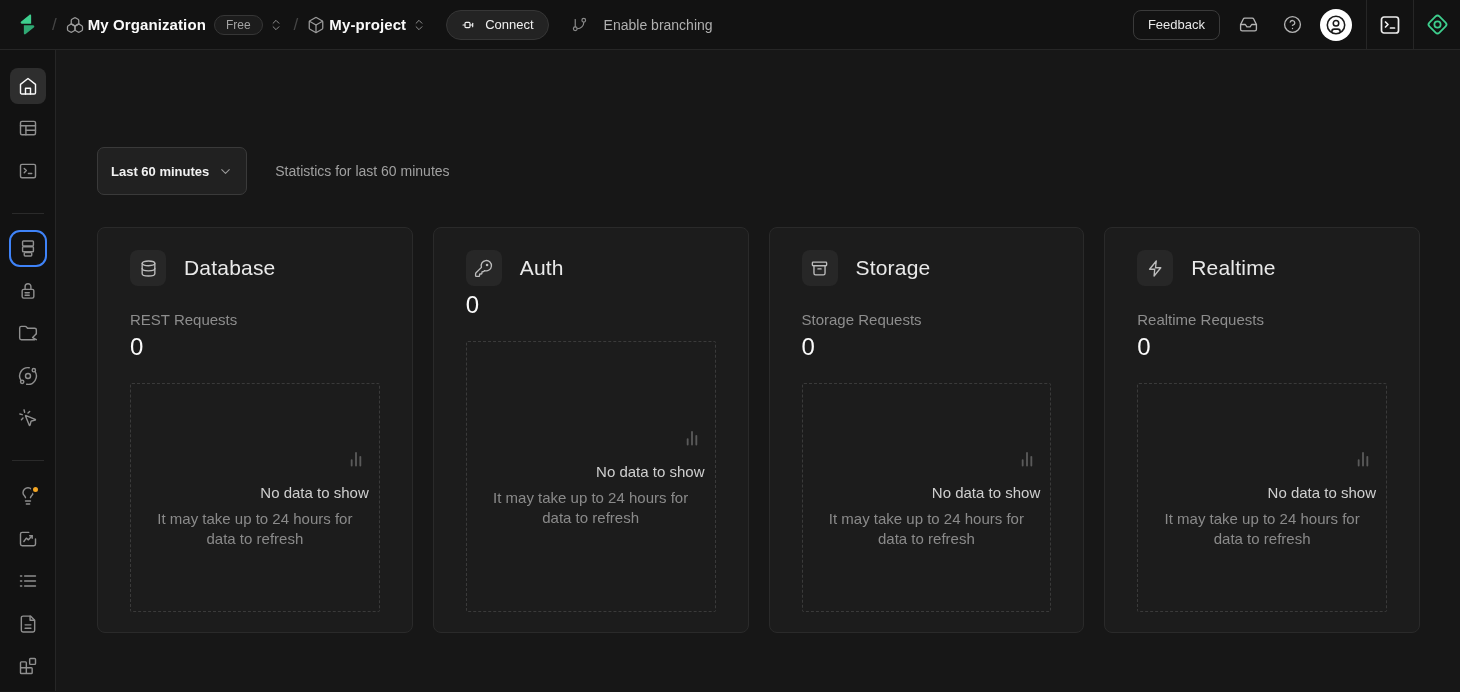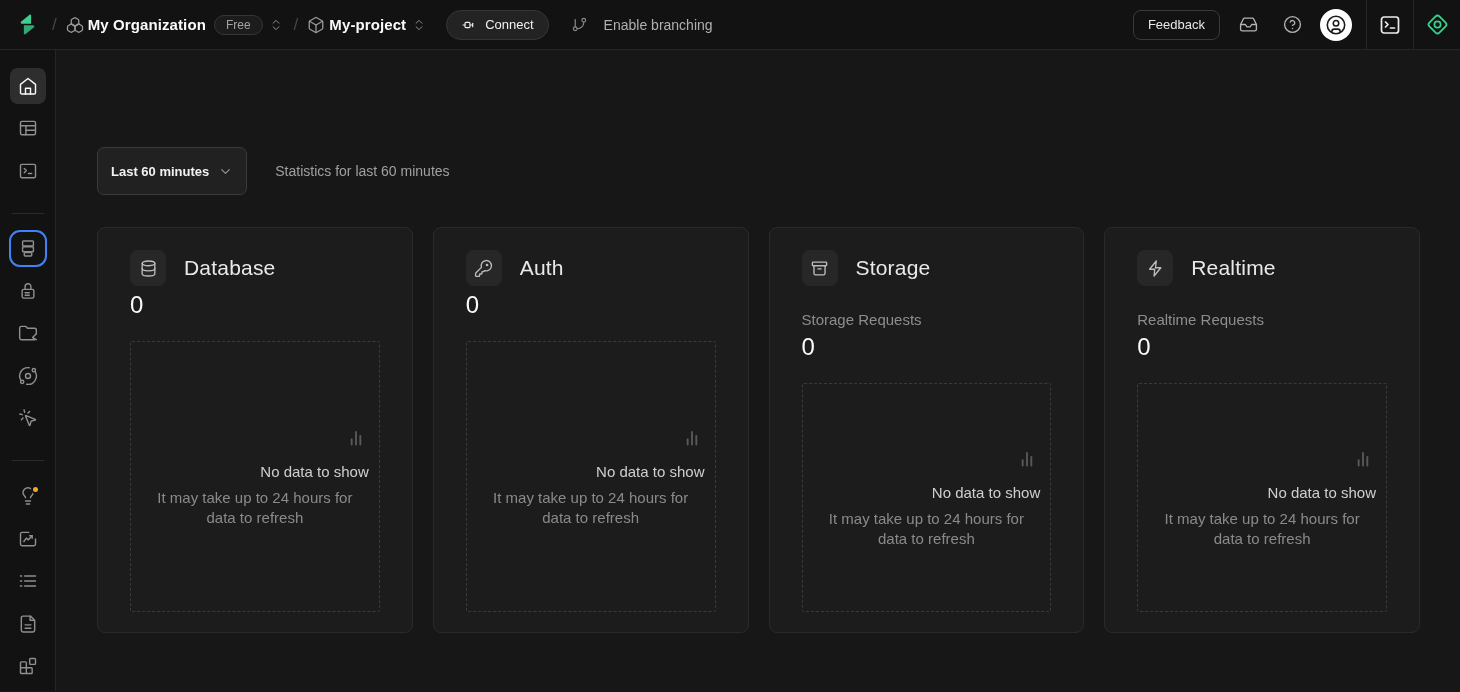--- a/index.html
+++ b/index.html
@@ -391,20 +391,21 @@
         <div class="card-head">
           <span class="card-chip">
             <svg class="icon" width="19" height="19" viewBox="0 0 24 24">
               <ellipse cx="12" cy="5.5" rx="8" ry="3"></ellipse>
               <path d="M4 5.5v13c0 1.66 3.58 3 8 3s8-1.34 8-3v-13"></path>
               <path d="M4 12c0 1.66 3.58 3 8 3s8-1.34 8-3"></path>
             </svg>
           </span>
           <h2 class="card-title">Database</h2>
         </div>
+        <div class="metric-label">REST Requests</div>
         <div class="metric-value">0</div>
         <div class="empty-box">
           <span class="empty-bars">
             <svg class="icon" width="26" height="26" viewBox="0 0 24 24" stroke-width="1.4">
               <path d="M8 18v-5"></path>
                 <path d="M12 18V6.5"></path>
                 <path d="M16 18v-8"></path>
             </svg>
           </span>
           <div class="empty-title">No data to show</div>

